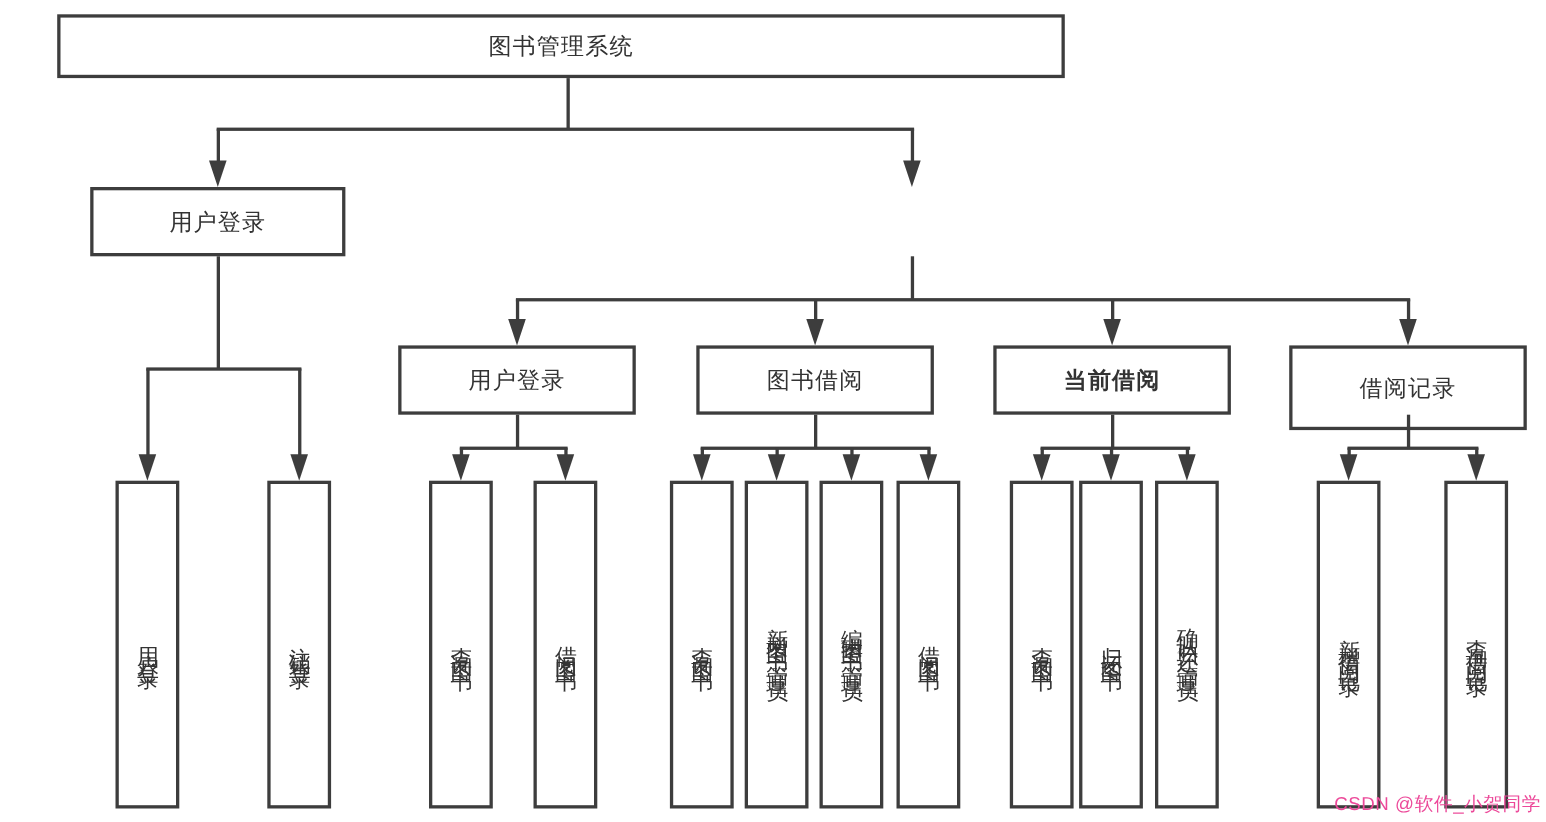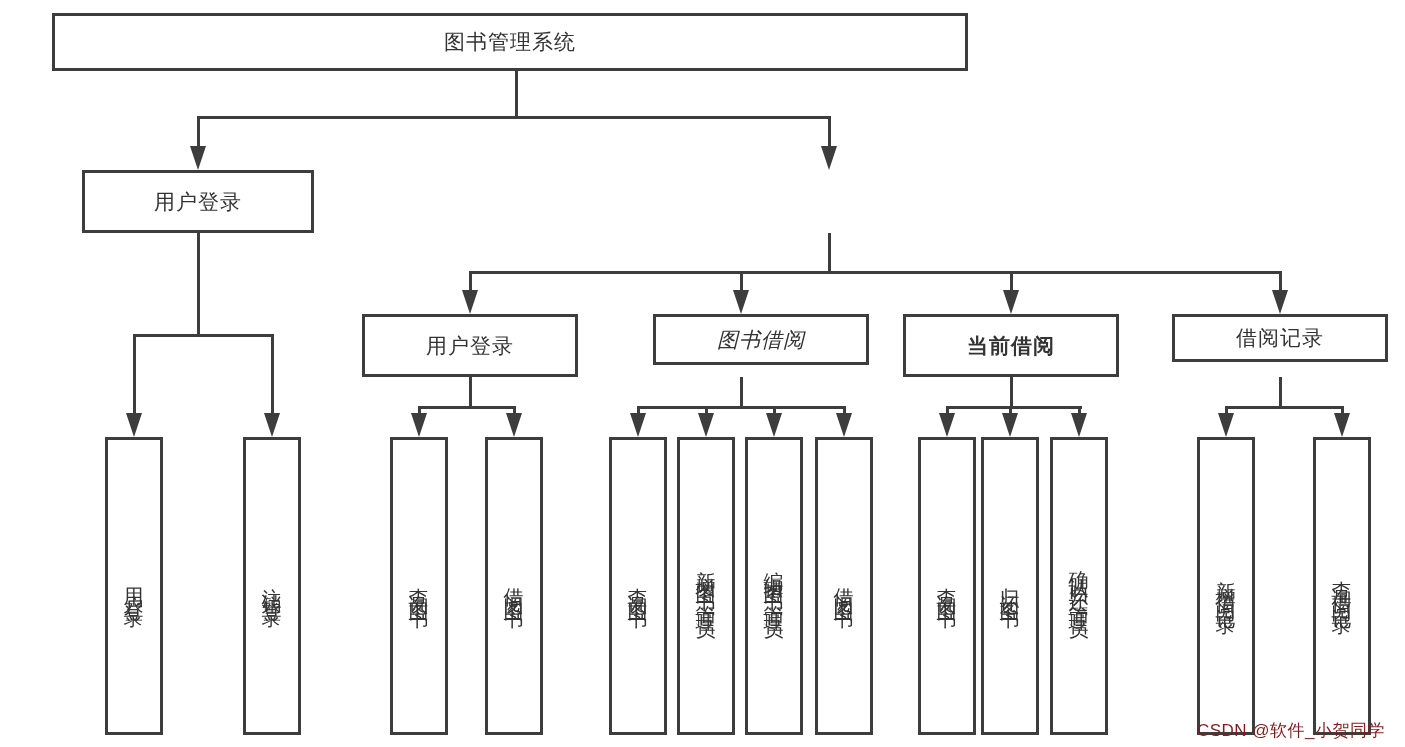--- a/index.html
+++ b/index.html
@@ -59,24 +59,24 @@
   .arrow-down {
     position: absolute;
     width: 0;
     height: 0;
     border-left: 8px solid transparent;
     border-right: 8px solid transparent;
     border-top: 24px solid #3d3d3d;
   }
   .watermark {
     position: absolute;
-    right: 20px;
+    right: 4px;
     bottom: 5px;
     font-size: 17px;
-    color: #7f1d1d;
+    color: #ec4899;
     letter-spacing: 0.5px;
     white-space: nowrap;
   }
 </style>
 </head>
 <body>
 
 <div id="canvas">
 
   <div class="box root-box" style="left:12px; top:13px; width:916px; height:58px;margin-left:40px;">图书管理系统</div>
@@ -102,23 +102,23 @@
   <div class="vline" style="left:469px; top:272px; height:20px;"></div>
   <div class="arrow-down" style="left:462px; top:290px;"></div>
   <div class="vline" style="left:740px; top:272px; height:20px;"></div>
   <div class="arrow-down" style="left:733px; top:290px;"></div>
   <div class="vline" style="left:1010px; top:272px; height:20px;"></div>
   <div class="arrow-down" style="left:1003px; top:290px;"></div>
   <div class="vline" style="left:1279px; top:272px; height:20px;"></div>
   <div class="arrow-down" style="left:1272px; top:290px;"></div>
 
   <div class="box hbox" style="left:362px; top:314px; width:216px; height:63px;">用户登录</div>
-  <div class="box hbox" style="left:653px; top:314px; width:216px; height:51px;font-style:italic;">图书借阅</div>
+  <div class="box hbox" style="left:633px; top:314px; width:216px; height:63px;">图书借阅</div>
   <div class="box hbox" style="left:903px; top:314px; width:216px; height:63px;font-weight:bold;">当前借阅</div>
-  <div class="box hbox" style="left:1172px; top:314px; width:216px; height:48px;">借阅记录</div>
+  <div class="box hbox" style="left:1172px; top:314px; width:216px; height:77px;">借阅记录</div>
 
   <div class="vline" style="left:469px; top:377px; height:30px;"></div>
   <div class="hline" style="left:418px; top:406px; width:98px;"></div>
   <div class="vline" style="left:418px; top:407px; height:8px;"></div>
   <div class="arrow-down" style="left:411px; top:413px;"></div>
   <div class="vline" style="left:513px; top:407px; height:8px;"></div>
   <div class="arrow-down" style="left:506px; top:413px;"></div>
 
   <div class="vline" style="left:740px; top:377px; height:30px;"></div>
   <div class="hline" style="left:637px; top:406px; width:209px;"></div>

